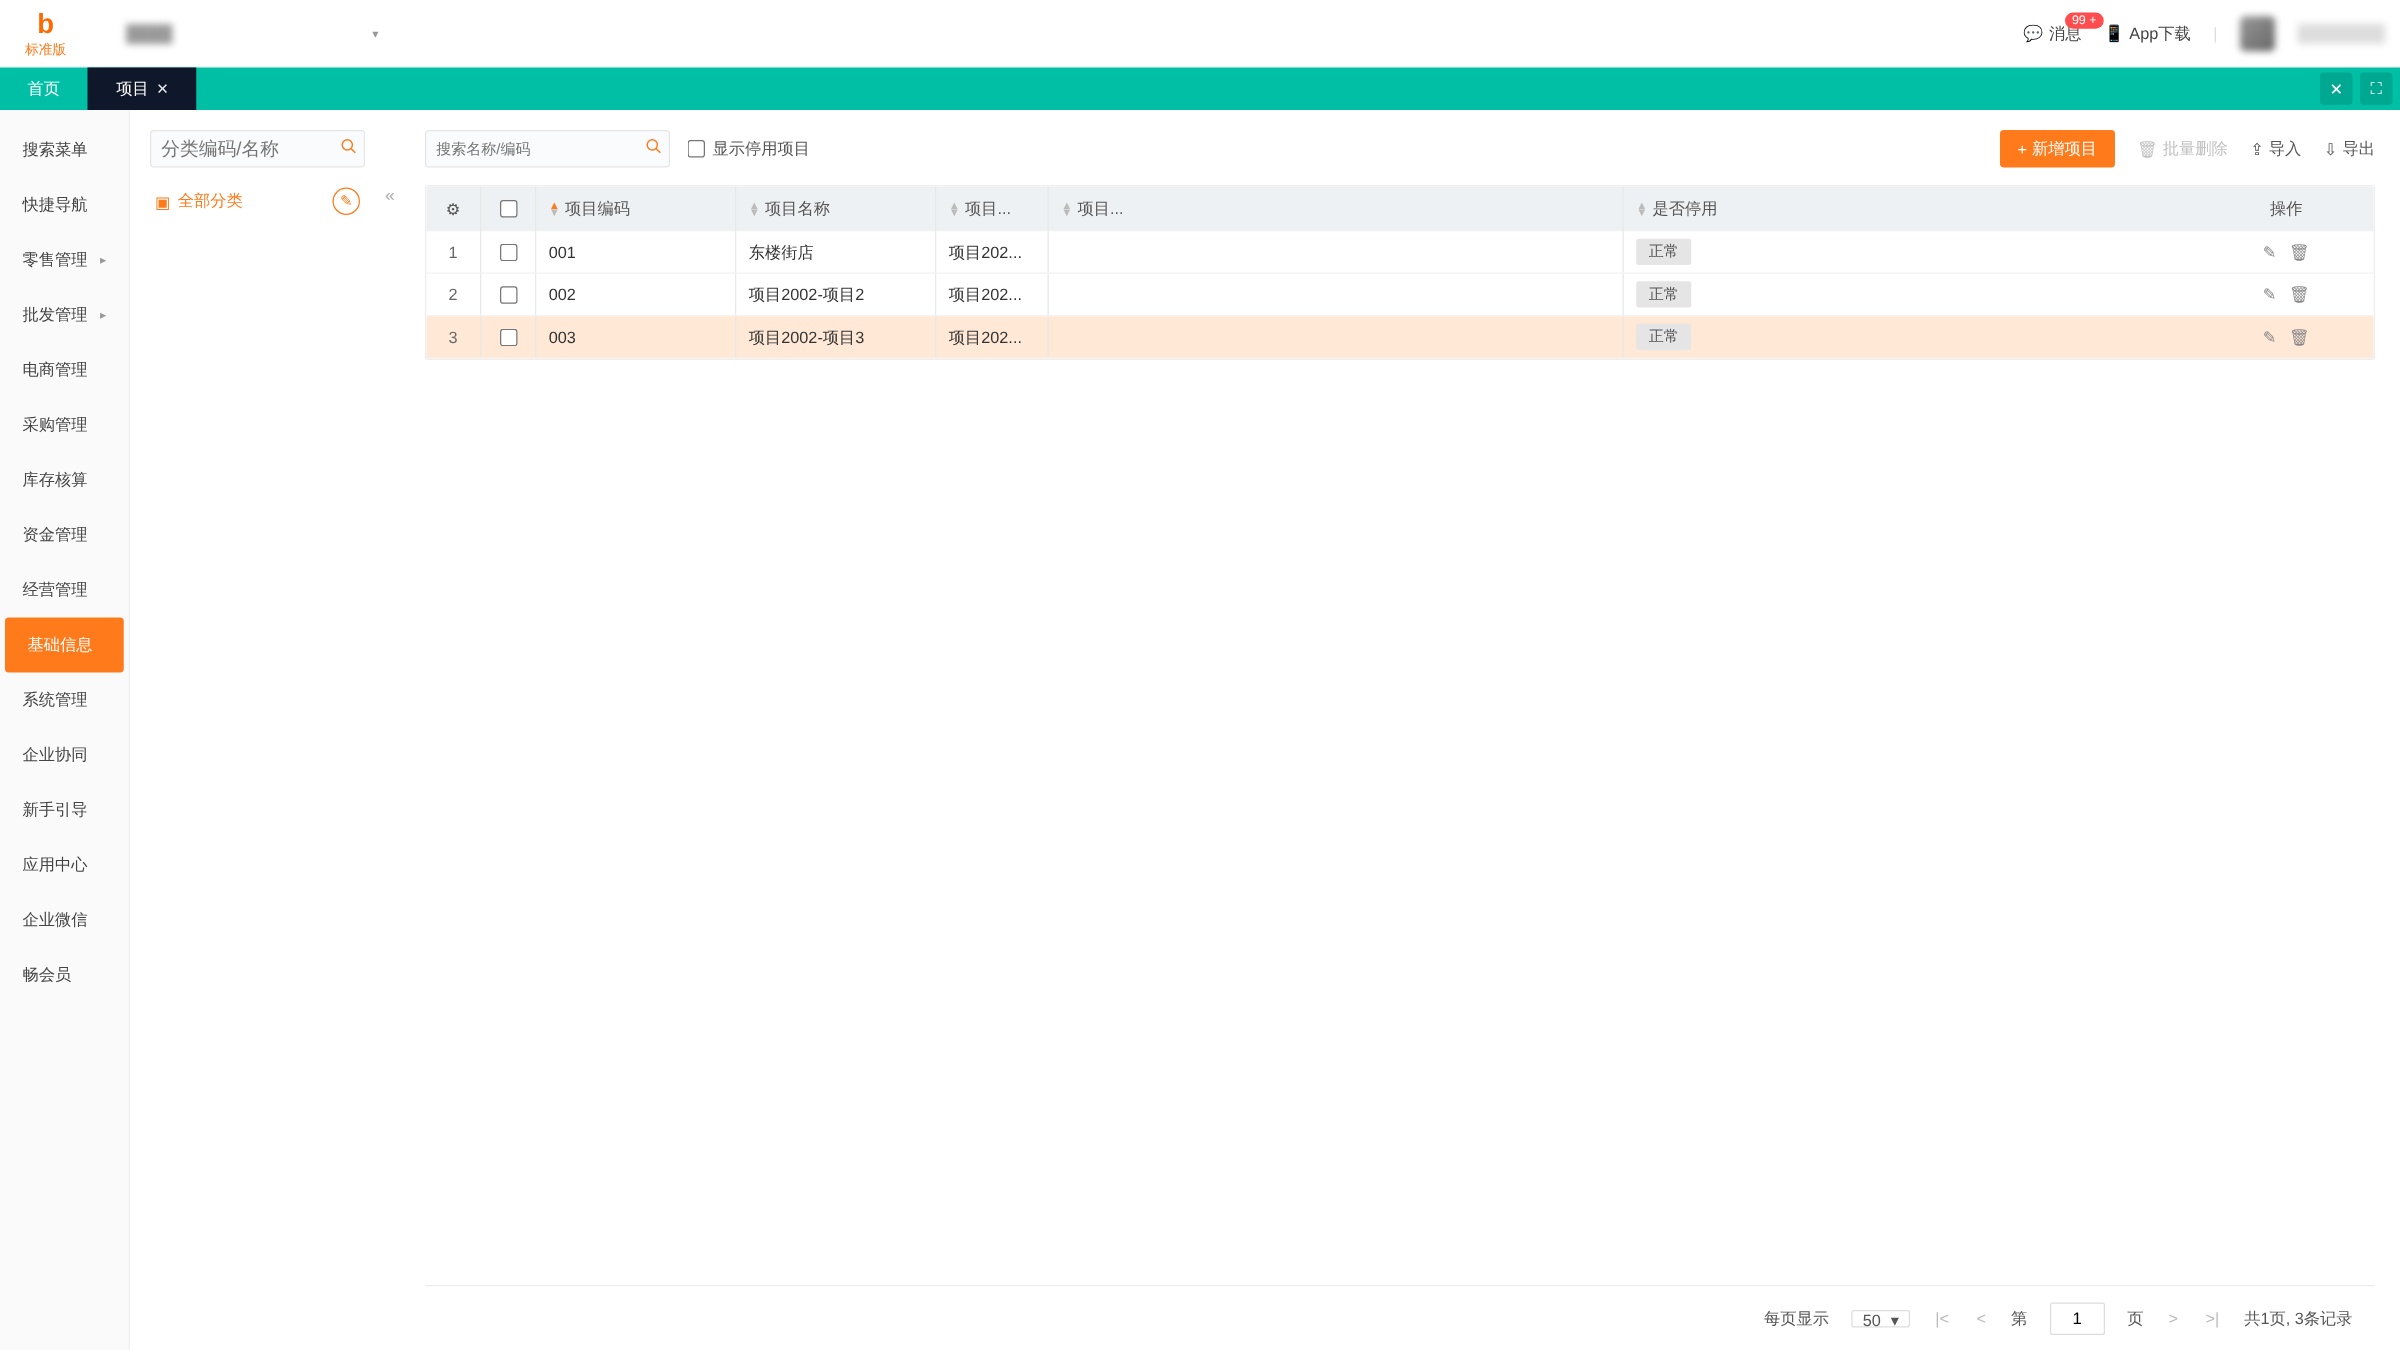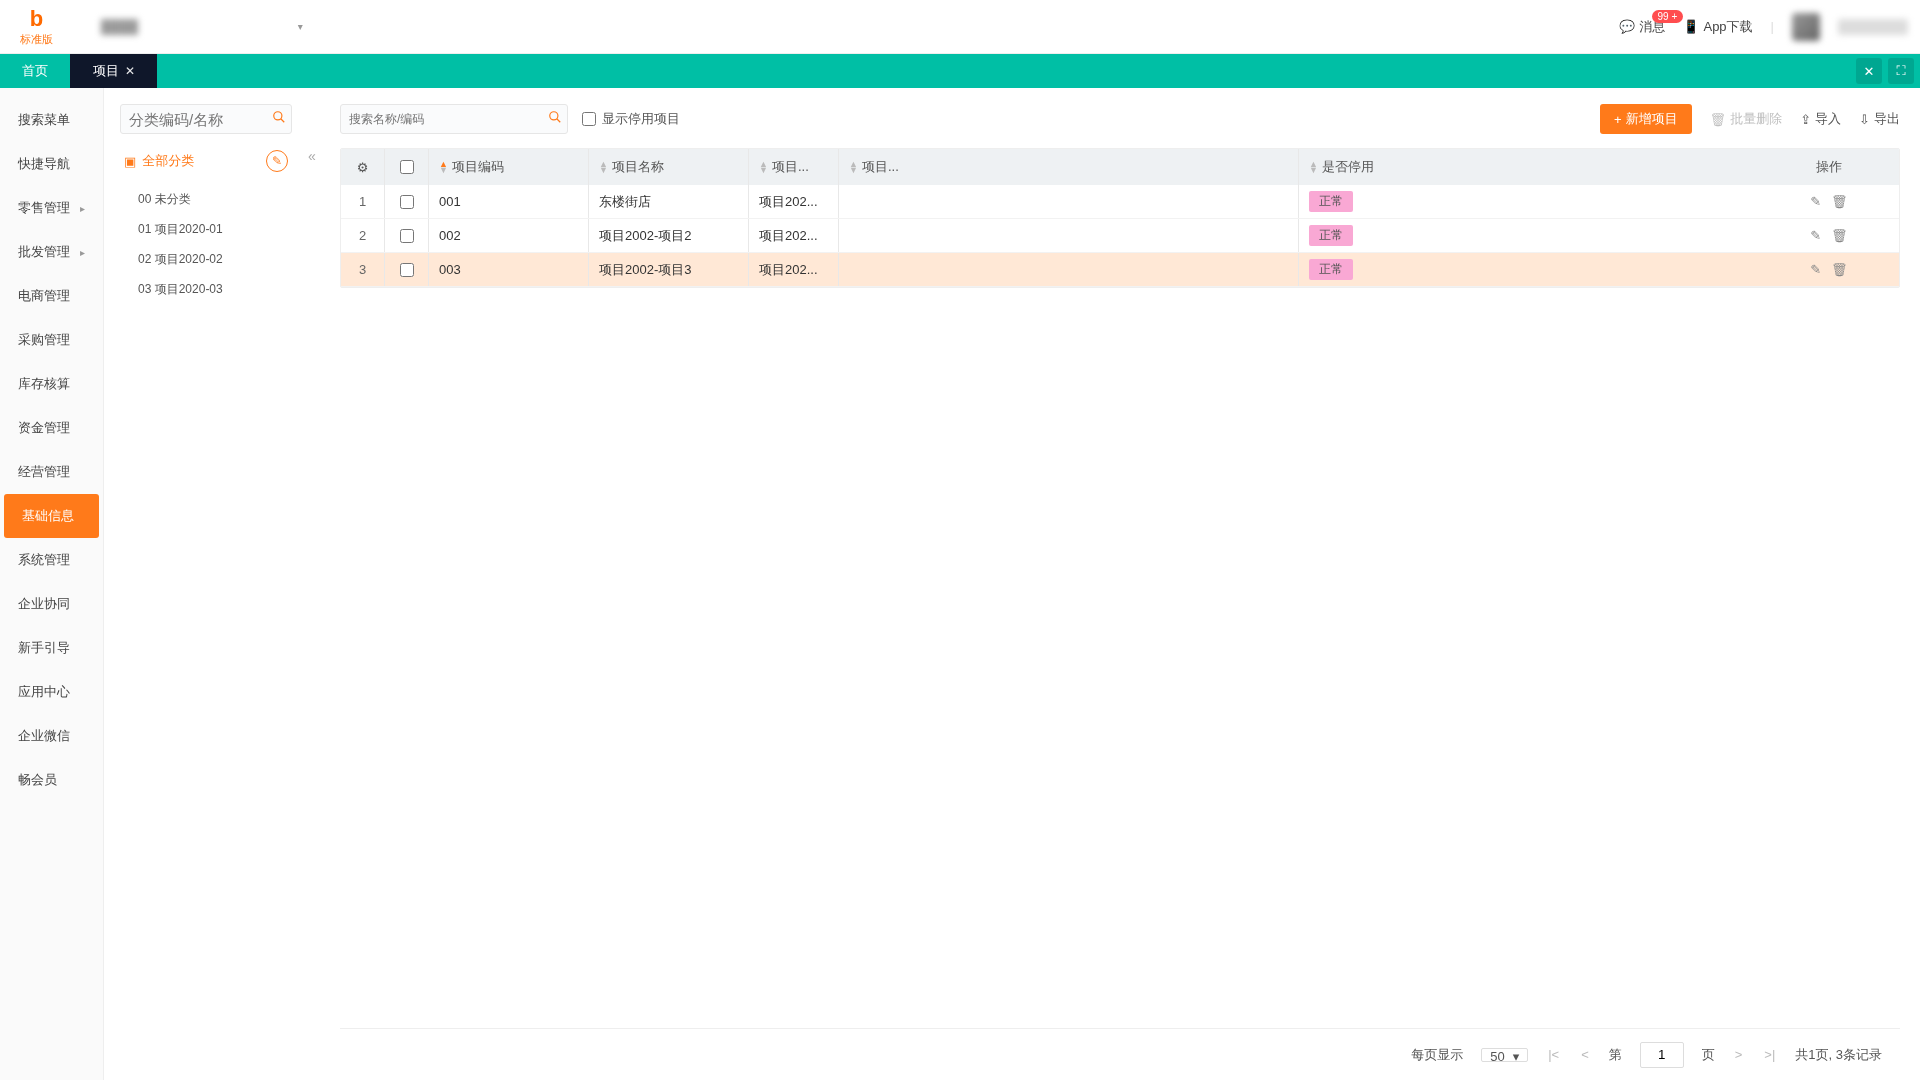--- a/index.html
+++ b/index.html
@@ -43,21 +43,21 @@
 .cat-list { padding: 6px 0 0 18px; }
 .cat-item { height: 30px; display: flex; align-items: center; color: #555; cursor: pointer; font-size: 12px; }
 
 .collapse-handle { width: 16px; display: flex; align-items: flex-start; padding-top: 44px; }
 .collapse-handle .chev { color: #aaa; cursor: pointer; font-size: 14px; }
 
 .table-area { flex: 1; display: flex; flex-direction: column; min-width: 0; }
 .toolbar { display: flex; align-items: center; justify-content: space-between; margin-bottom: 14px; }
 .toolbar-left { display: flex; align-items: center; gap: 14px; }
 .tb-search { position: relative; }
-.tb-search input { width: 228px; height: 30px; border: 1px solid #e6e6e6; background: #fafbfc; border-radius: 3px; padding: 0 28px 0 8px; font-size: 12px; color: #666; outline: none; }
+.tb-search input { width: 196px; height: 30px; border: 1px solid #e6e6e6; background: #fafbfc; border-radius: 3px; padding: 0 28px 0 8px; font-size: 12px; color: #666; outline: none; }
 .tb-search .s-icon { position: absolute; right: 6px; top: 6px; color: #ff7a1a; font-size: 14px; }
 .chk-wrap { display: flex; align-items: center; gap: 6px; color: #555; }
 .chk { width: 14px; height: 14px; }
 .toolbar-right { display: flex; align-items: center; gap: 18px; }
 .btn-primary { background: #ff7a1a; color: #fff; border: none; height: 30px; padding: 0 14px; border-radius: 3px; cursor: pointer; display: flex; align-items: center; gap: 4px; font-size: 13px; }
 .link-btn { display: flex; align-items: center; gap: 4px; color: #555; cursor: pointer; }
 .link-btn.disabled { color: #c0c0c0; cursor: not-allowed; }
 .ic { font-size: 13px; }
 
 .tbl { border: 1px solid #eee; border-radius: 2px; overflow: hidden; }
@@ -70,21 +70,21 @@
 .col-chk { width: 44px; justify-content: center; }
 .col-code { width: 160px; }
 .col-name { width: 160px; }
 .col-c1 { width: 90px; }
 .col-c2 { width: 460px; }
 .col-status { width: 460px; border-right: none; }
 .col-op { flex: 1; border-right: none; justify-content: center; }
 .tbl-row { display: flex; height: 34px; align-items: center; border-bottom: 1px solid #f2f2f2; font-size: 13px; }
 .tbl-row.hover { background: #ffe8d6; }
 .row-num { width: 44px; justify-content: center; color: #666; }
-.status-tag { background: #f9a8d4; color: #555; padding: 2px 10px; border-radius: 2px; font-size: 12px; display: inline-block; }
+.status-tag { background: #e5e5e5; color: #555; padding: 2px 10px; border-radius: 2px; font-size: 12px; display: inline-block; }
 .op-icons { display: flex; gap: 10px; color: #888; justify-content: center; }
 .op-icons span { cursor: pointer; }
 
 .pager { height: 52px; border-top: 1px solid #eee; display: flex; align-items: center; justify-content: flex-end; gap: 18px; padding: 0 18px; font-size: 13px; color: #555; margin-top: auto; }
 .pager input[type=text] { width: 44px; height: 26px; text-align: center; border: 1px solid #ddd; border-radius: 2px; }
 .pager .sel { display:flex; align-items:flex-start; border: 1px solid #ddd; height: 14px; padding: 0 8px; border-radius: 2px; gap:8px; }
 .pager .pg-btn { color: #bbb; cursor: pointer; padding: 0 2px; }
 
 svg { display: block; }
 </style>
@@ -202,26 +202,20 @@
               </svg>
           </span>
         </div>
         <div class="cat-header">
           <div class="left">
             <span>▣</span>
             <span>全部分类</span>
           </div>
           <div class="cat-edit">✎</div>
         </div>
-        <div class="cat-list" id="cat-host">
-            <div class="cat-item">00 未分类</div>
-            <div class="cat-item">01 项目2020-01</div>
-            <div class="cat-item">02 项目2020-02</div>
-            <div class="cat-item">03 项目2020-03</div>
-          </div>
       </div>
 
       <div class="collapse-handle">
         <span class="chev">«</span>
       </div>
 
       <div class="table-area">
         <div class="toolbar">
           <div class="toolbar-left">
             <div class="tb-search">

